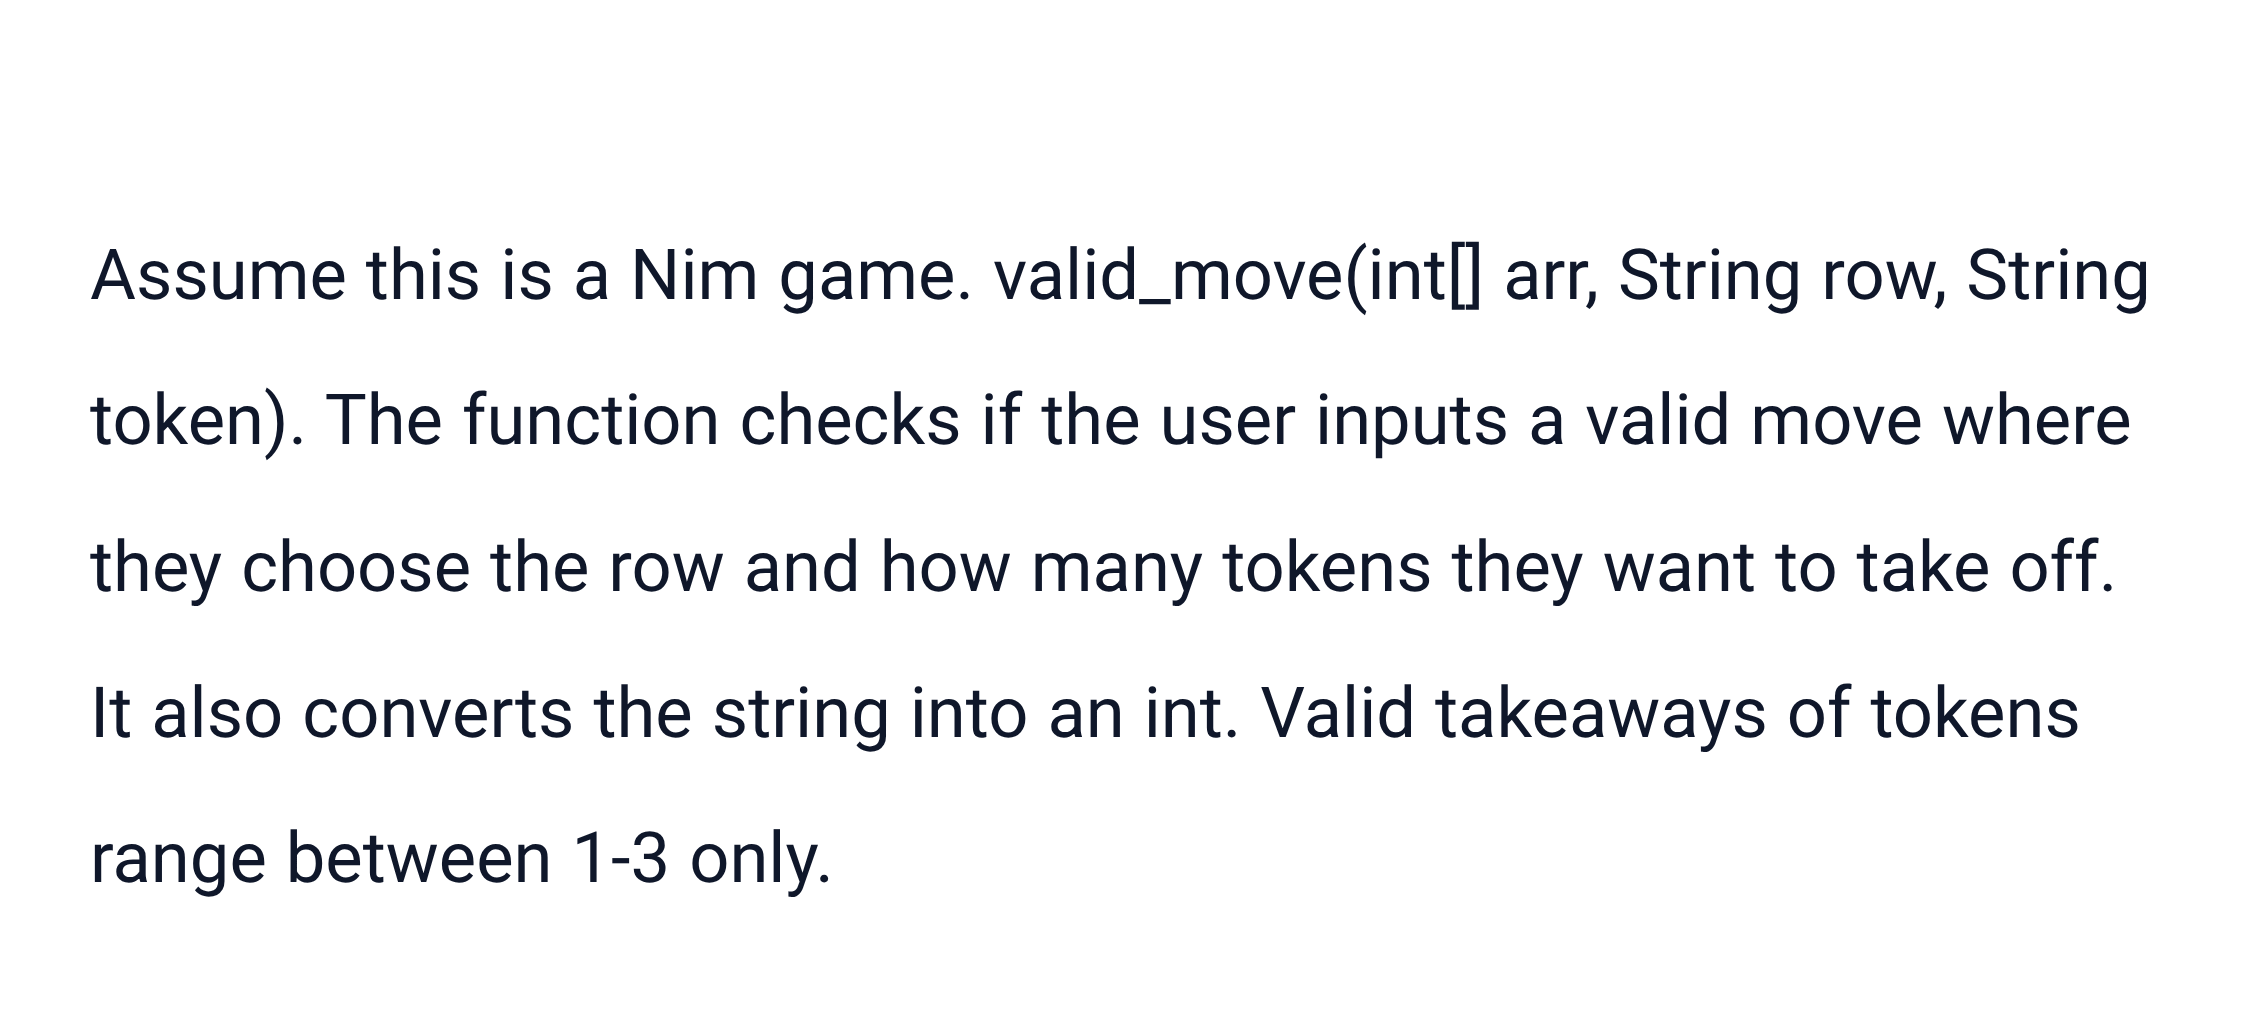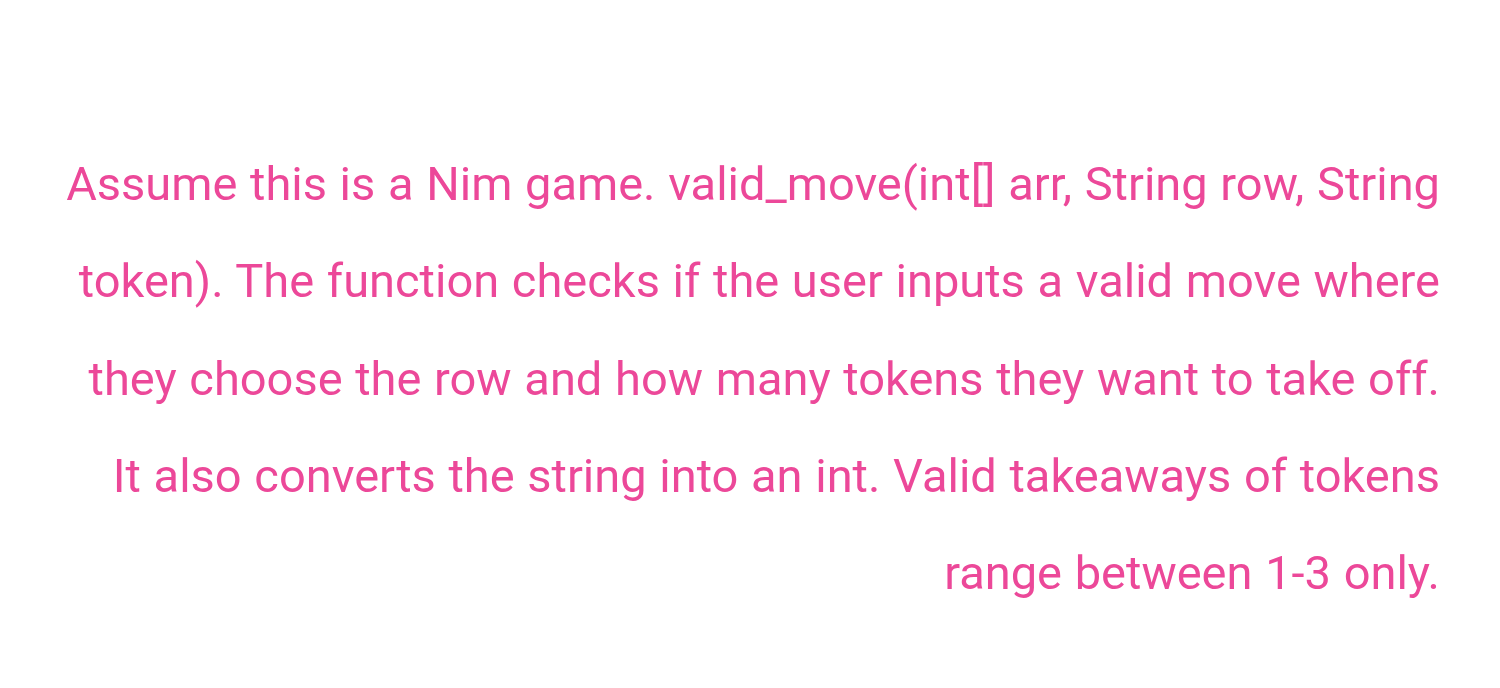--- a/index.html
+++ b/index.html
@@ -11,25 +11,24 @@
     font-family: -apple-system, BlinkMacSystemFont, "Segoe UI", Roboto, "Helvetica Neue", Arial, sans-serif;
     overflow: hidden;
   }
   .content {
     padding: 88px 60px 0 60px;
     box-sizing: border-box;
   }
   .paragraph {
     font-size: 47px;
     line-height: 2.07;
-    color: #ec4899;
+    color: #0f172a;
     font-weight: 400;
     letter-spacing: 0px;
     word-spacing: 1px;
-    text-align: right;
   }
 </style>
 </head>
 <body>
 
 <div class="content">
   <p class="paragraph">Assume this is a Nim game. valid_move(int[] arr, String row, String token). The function checks if the user inputs a valid move where they choose the row and how many tokens they want to take off. It also converts the string into an int. Valid takeaways of tokens range between 1-3 only.</p>
 </div>
 
 </body></html>

